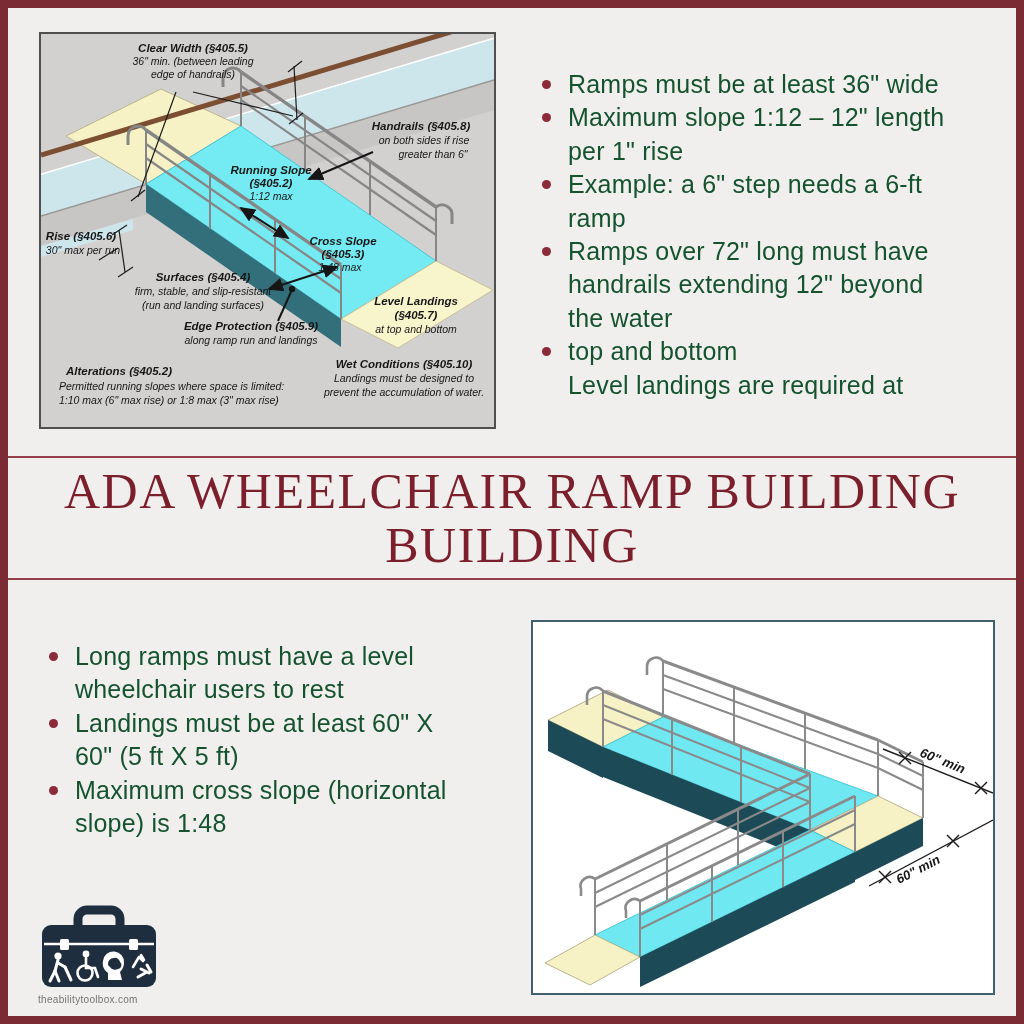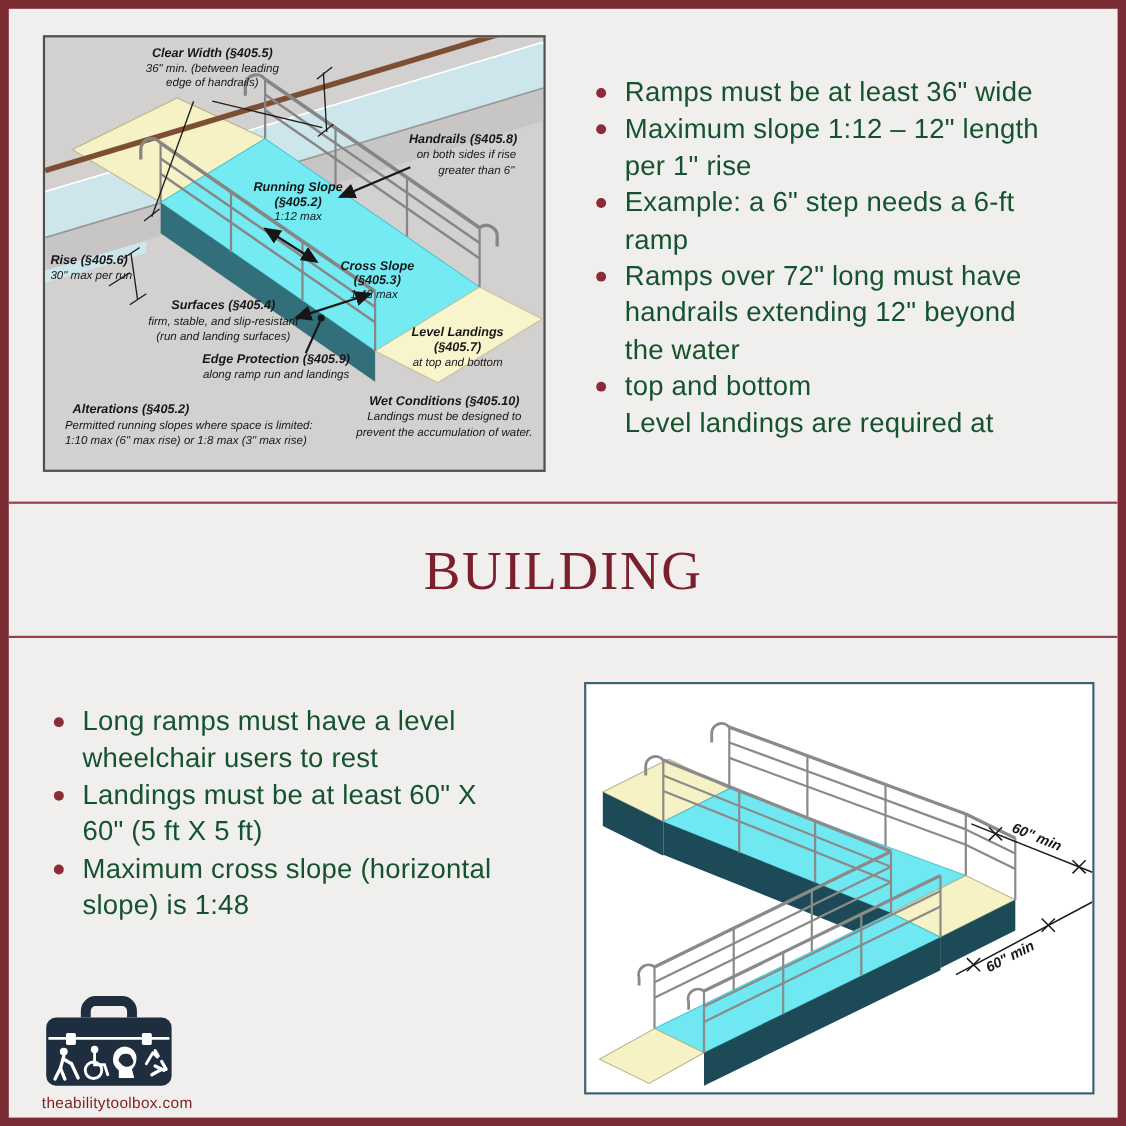--- a/index.html
+++ b/index.html
@@ -38,21 +38,21 @@
     text-align:center;
   }
   
   .diagram2{
     position:absolute;left:523px;top:612px;width:460px;height:371px;margin:0;
     background:#ffffff;border:2px solid #40606e;
   }
   .brand{position:absolute;left:30px;top:893px;width:180px;}
   .brand svg{display:block;}
   .site{
-    position:absolute;left:0;top:93px;color:#7f1d1d;font-size:14px;letter-spacing:.3px;
+    position:absolute;left:0;top:93px;color:#737373;font-size:10px;letter-spacing:.3px;
   }
   
   .ann{font-family:"Liberation Sans",sans-serif;font-style:italic;fill:#161616;}
   .ann-b{font-weight:bold;font-size:11.5px;}
   .ann-r{font-size:10.5px;}
   .dim-label{font-family:"Liberation Sans",sans-serif;font-style:italic;font-weight:bold;font-size:13px;fill:#161616;}
 </style>
 </head>
 <body>
 
@@ -182,20 +182,21 @@
     </li>
     <li>
       <span class="dot"></span>
       <span class="ln">top and bottom</span>
       <span class="ln">Level landings are required at</span>
     </li>
   </ul>
 
   <header class="title-band">
     <h1>
+      <div>ADA WHEELCHAIR RAMP BUILDING</div>
       <div>BUILDING</div>
     </h1>
   </header>
 
   <ul class="bullets bottom-bullets">
     <li>
       <span class="dot"></span>
       <span class="ln">Long ramps must have a level</span>
       <span class="ln">wheelchair users to rest</span>
     </li>

